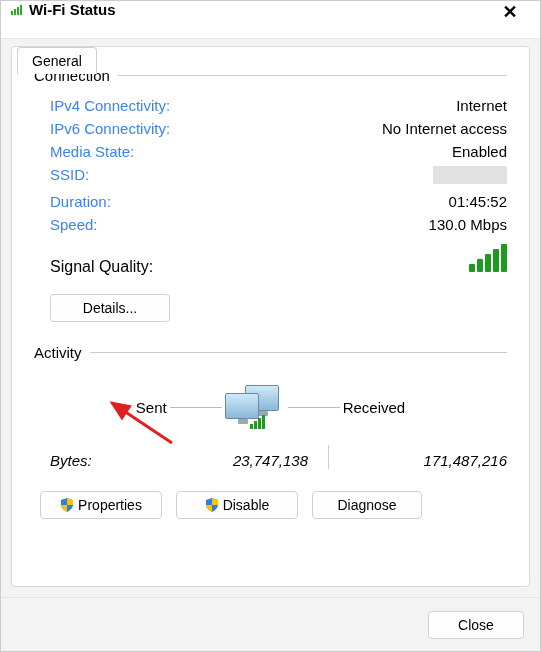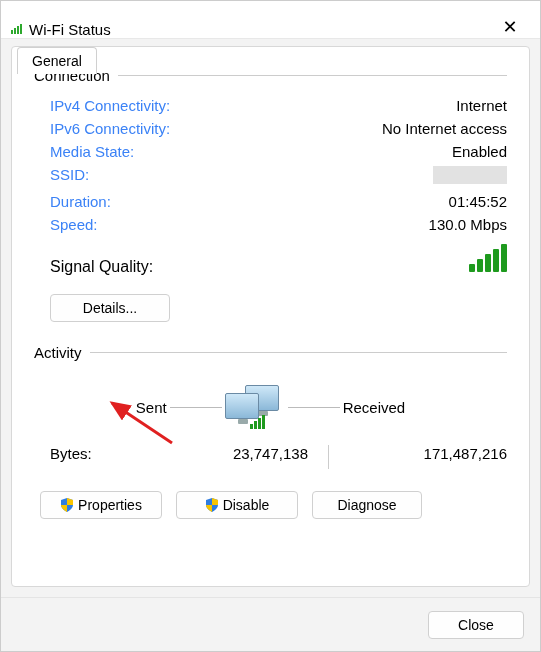--- a/index.html
+++ b/index.html
@@ -6,23 +6,24 @@
   body { margin: 0; background: #fff; }
   .window {
     width: 541px; height: 652px;
     background: #fff;
     border: 1px solid #ccc;
     display: flex; flex-direction: column;
     position: relative;
   }
   .titlebar {
     height: 38px;
-    display: flex; align-items: flex-end;
+    display: flex; align-items: flex-start;
     padding: 0 10px;
     border-bottom: 1px solid #e8e8e8;
+    font-weight: bold;
   }
   .titlebar .title {
     font-size: 15px; margin-left: 6px;
     flex: 1;
   }
   .close-x {
     font-size: 18px; width: 40px; text-align: center;
     cursor: pointer;
   }
   .signal-icon { display: inline-block; }
@@ -100,22 +101,22 @@
   .monitor::after {
     content:''; position:absolute; bottom:-6px; left:12px;
     width:10px; height:5px; background:#9aa; border-radius:1px;
   }
   .m1 { left:0; top:8px; }
   .m2 { left:20px; top:0; }
   .mini-bars { position:absolute; left:24px; top:30px; }
   .mini-bars span{display:inline-block;width:3px;margin-left:1px;background:#1e9a1e}
   .mb1{height:5px}.mb2{height:8px}.mb3{height:11px}.mb4{height:14px}
   .bytes-row {
-    display:flex; align-items:flex-start; font-size:15px;
-    padding-left:16px; margin-top:6px;
+    display:flex; align-items:flex-end; font-size:15px;
+    padding-left:16px; margin-top:6px;font-style:italic;
   }
   .bytes-row .blabel { width:80px; }
   .bytes-row .sent { flex:1; text-align:right; padding-right:20px; }
   .bytes-row .divider { width:1px; height:24px; background:#ccc; }
   .bytes-row .recv { flex:1; text-align:right; }
   .bottom-row {
     display:flex; gap:14px; margin-top:22px; padding-left:6px;
   }
   .shield {
     width:14px; height:14px; display:inline-block; position:relative;

